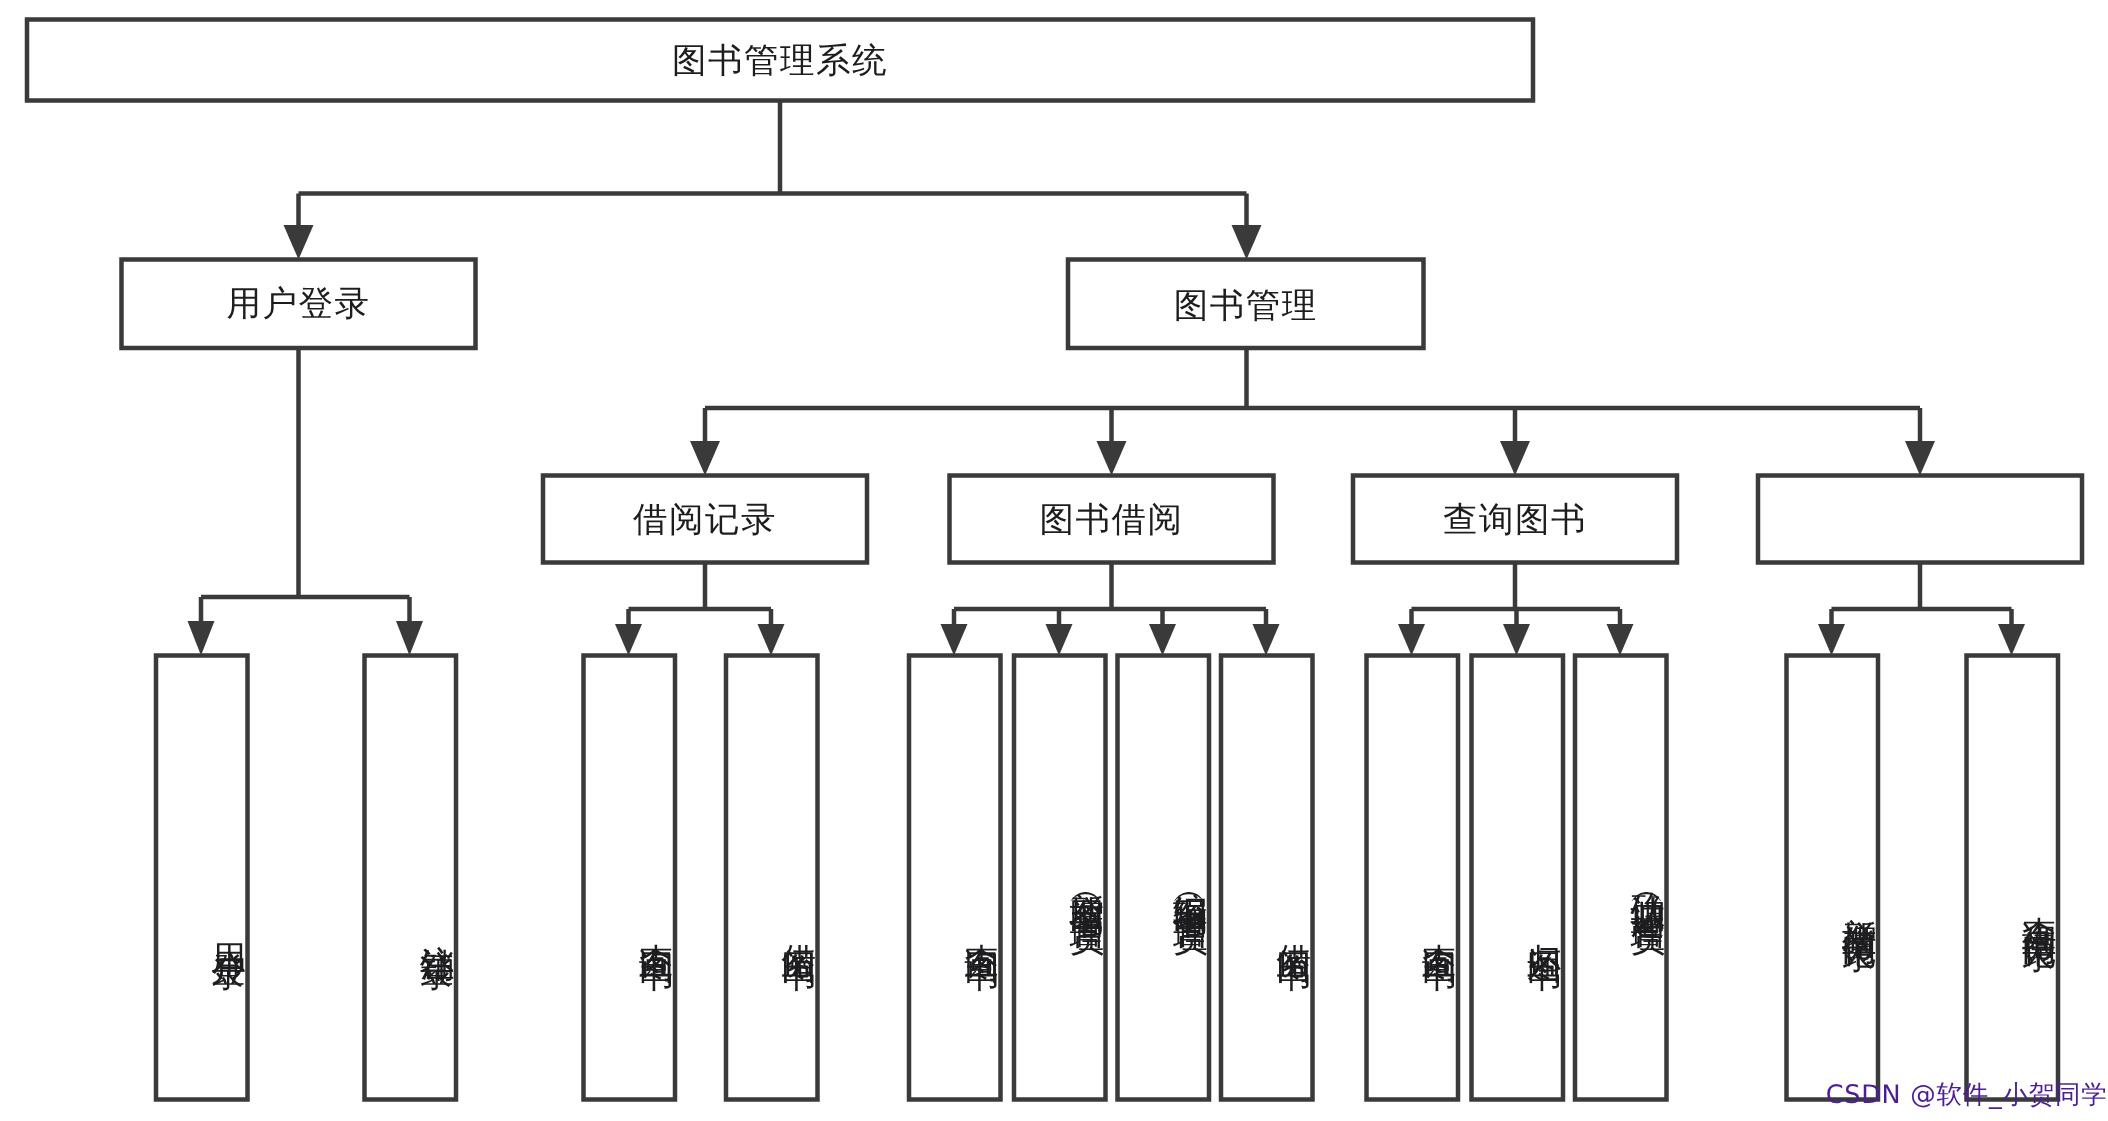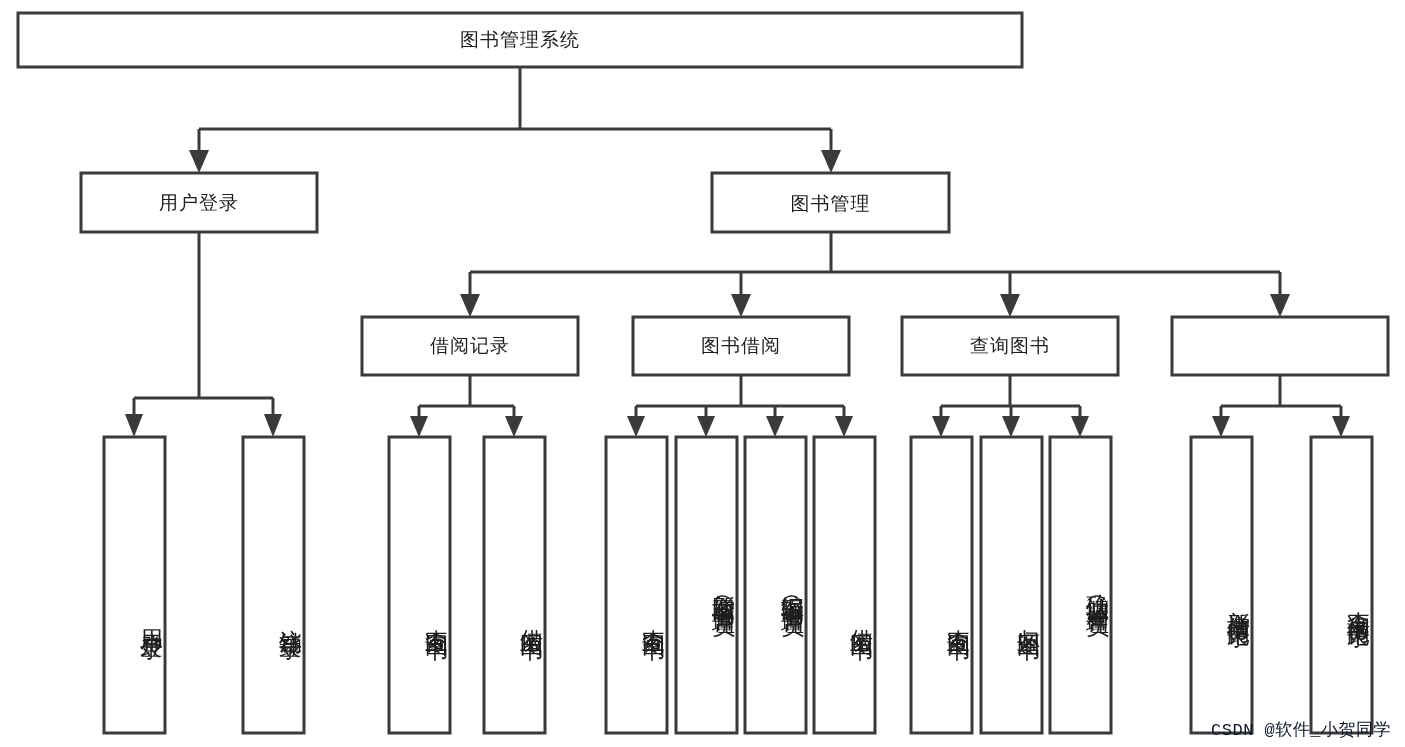--- a/index.html
+++ b/index.html
@@ -38,49 +38,48 @@
   }
   .arrow-head {
     fill: #3a3a3a;
     stroke: none;
   }
   .node-label-h {
     position: absolute;
     display: flex;
     align-items: center;
     justify-content: center;
-    font-size: 19px;
+    font-size: 23px;
     color: #1d1d1f;
     letter-spacing: 1px;
     white-space: nowrap;
     pointer-events: none;
   }
   .node-label-v {
     position: absolute;
     display: flex;
     align-items: flex-start;
     justify-content: center;
     writing-mode: vertical-rl;
     text-orientation: upright;
     font-size: 23px;
     color: #1d1d1f;
     line-height: 1.18;
     letter-spacing: 3px;
     pointer-events: none;
   }
   .watermark {
     position: absolute;
-    right: 14px;
+    right: 0;
     bottom: 6px;
     font-size: 17px;
-    color: #0f172a;
+    color: #4c1d95;
     letter-spacing: 0.5px;
     white-space: nowrap;
     pointer-events: none;
-    font-family: Liberation Mono, monospace;
   }
 </style>
 </head>
 <body>
 
 <div id="diagram-root">
 
   <svg class="diagram-canvas" viewBox="0 0 1405 747">
 
     <rect class="node-box" x="18" y="13" width="1004" height="54"></rect>

